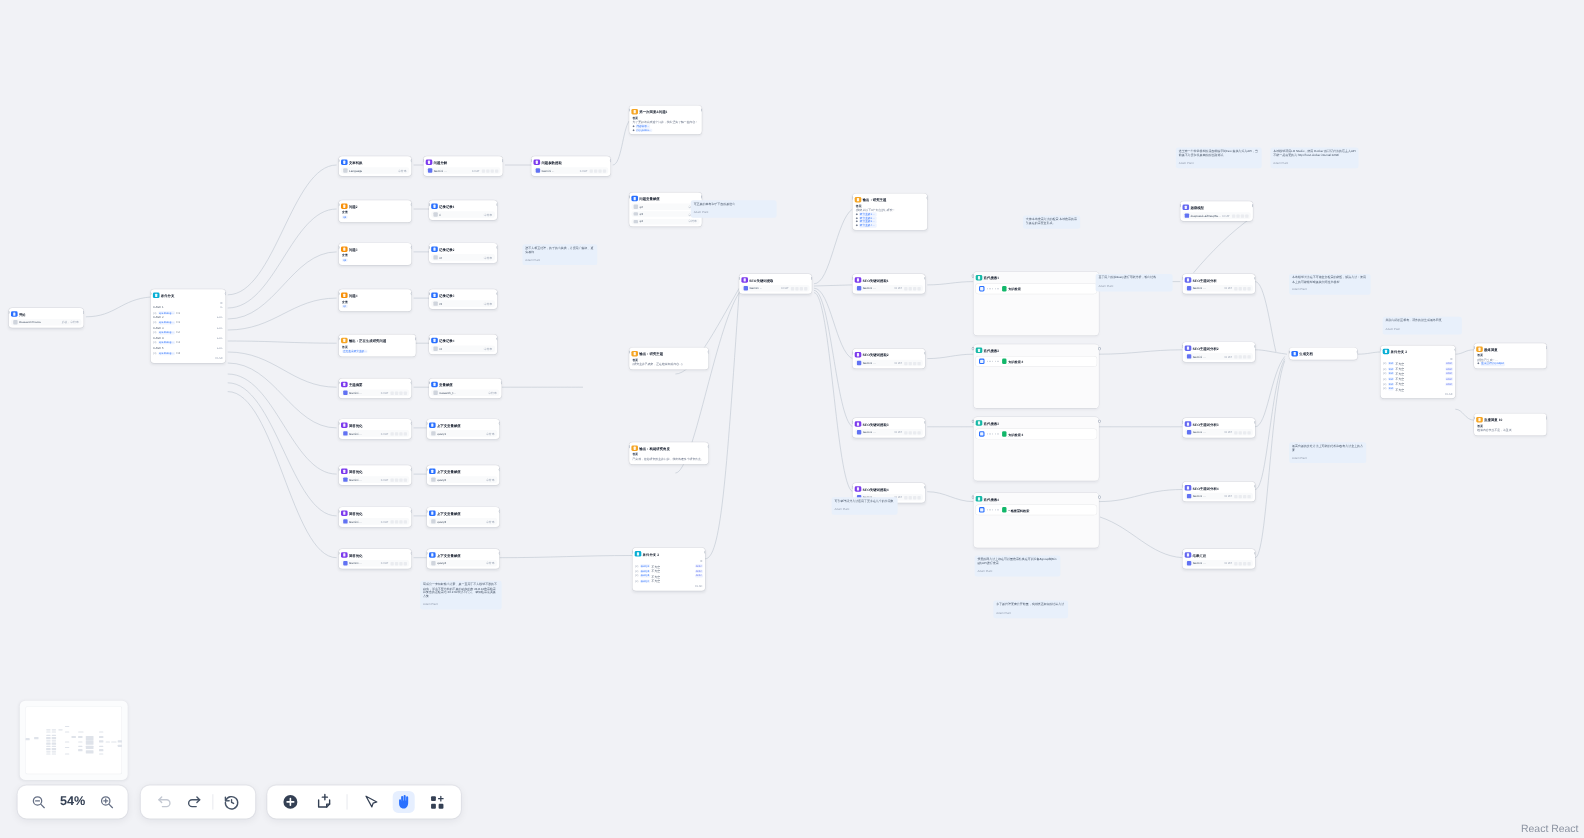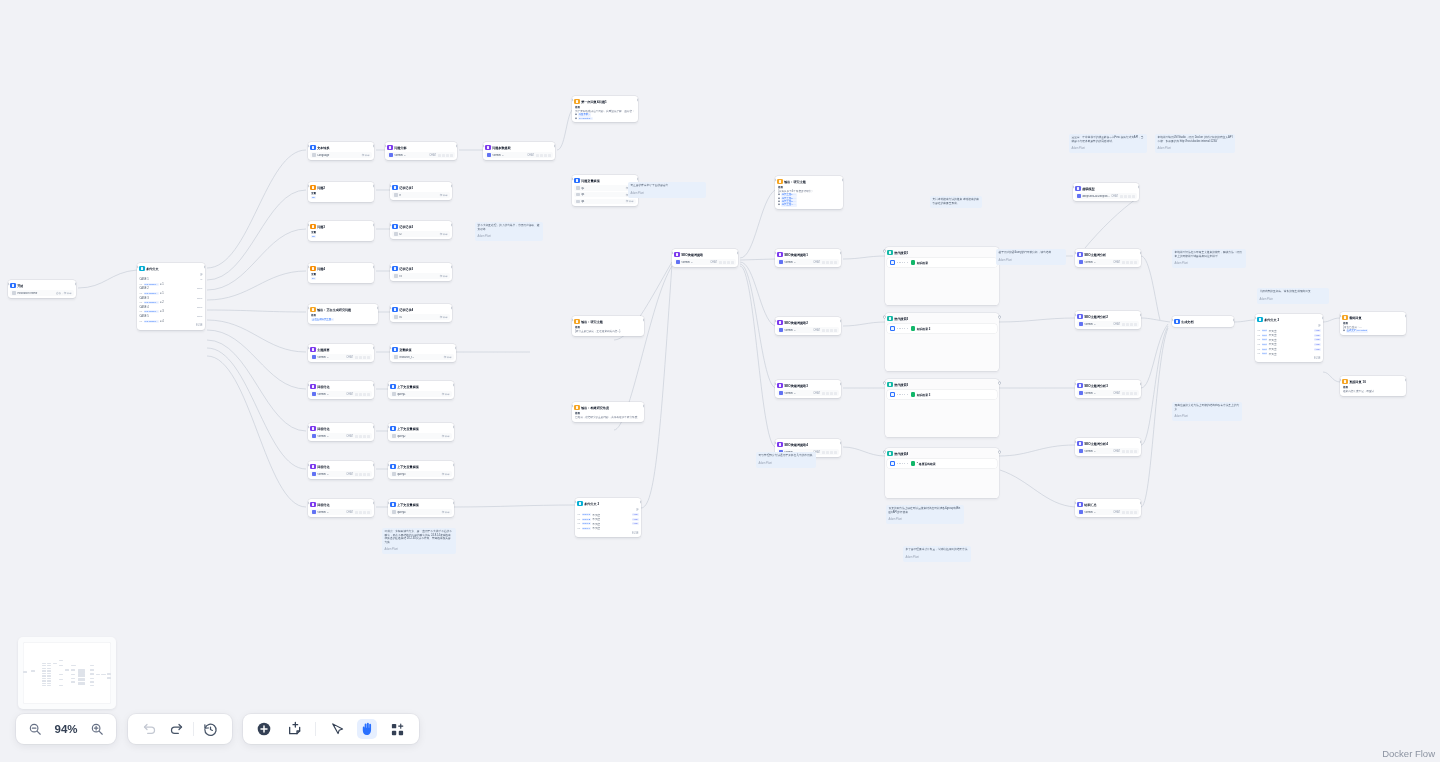--- a/index.html
+++ b/index.html
@@ -1233,21 +1233,21 @@
 </div>
 
 <div class="bar" id="zoombar">
   <div class="ibtn">
     <svg class="ic" width="14" height="14" viewBox="0 0 24 24" fill="none" stroke="#667085" stroke-width="2" stroke-linecap="round">
       <circle cx="10.5" cy="10.5" r="6.5"></circle>
         <line x1="15.5" y1="15.5" x2="21" y2="21"></line>
         <line x1="7.5" y1="10.5" x2="13.5" y2="10.5"></line>
     </svg>
   </div>
-  <div class="zlabel">94%</div>
+  <div class="zlabel">54%</div>
   <div class="ibtn">
     <svg class="ic" width="14" height="14" viewBox="0 0 24 24" fill="none" stroke="#667085" stroke-width="2" stroke-linecap="round">
       <circle cx="10.5" cy="10.5" r="6.5"></circle>
         <line x1="15.5" y1="15.5" x2="21" y2="21"></line>
         <line x1="7.5" y1="10.5" x2="13.5" y2="10.5"></line>
         <line x1="10.5" y1="7.5" x2="10.5" y2="13.5"></line>
     </svg>
   </div>
 </div>
 
@@ -1303,13 +1303,13 @@
     <svg class="ic" width="15" height="15" viewBox="0 0 24 24" fill="#344054">
       <rect x="3" y="3" width="7" height="7" rx="1.4"></rect>
         <rect x="3" y="14" width="7" height="7" rx="1.4"></rect>
       <rect x="14" y="14" width="7" height="7" rx="1.4"></rect>
       <rect x="16.3" y="2.3" width="1.8" height="8.4" rx=".9"></rect>
         <rect x="13" y="5.6" width="8.4" height="1.8" rx=".9"></rect>
     </svg>
   </div>
 </div>
 
-<div id="attrib">Docker Flow</div>
+<div id="attrib">React React</div>
 
 </body></html>

